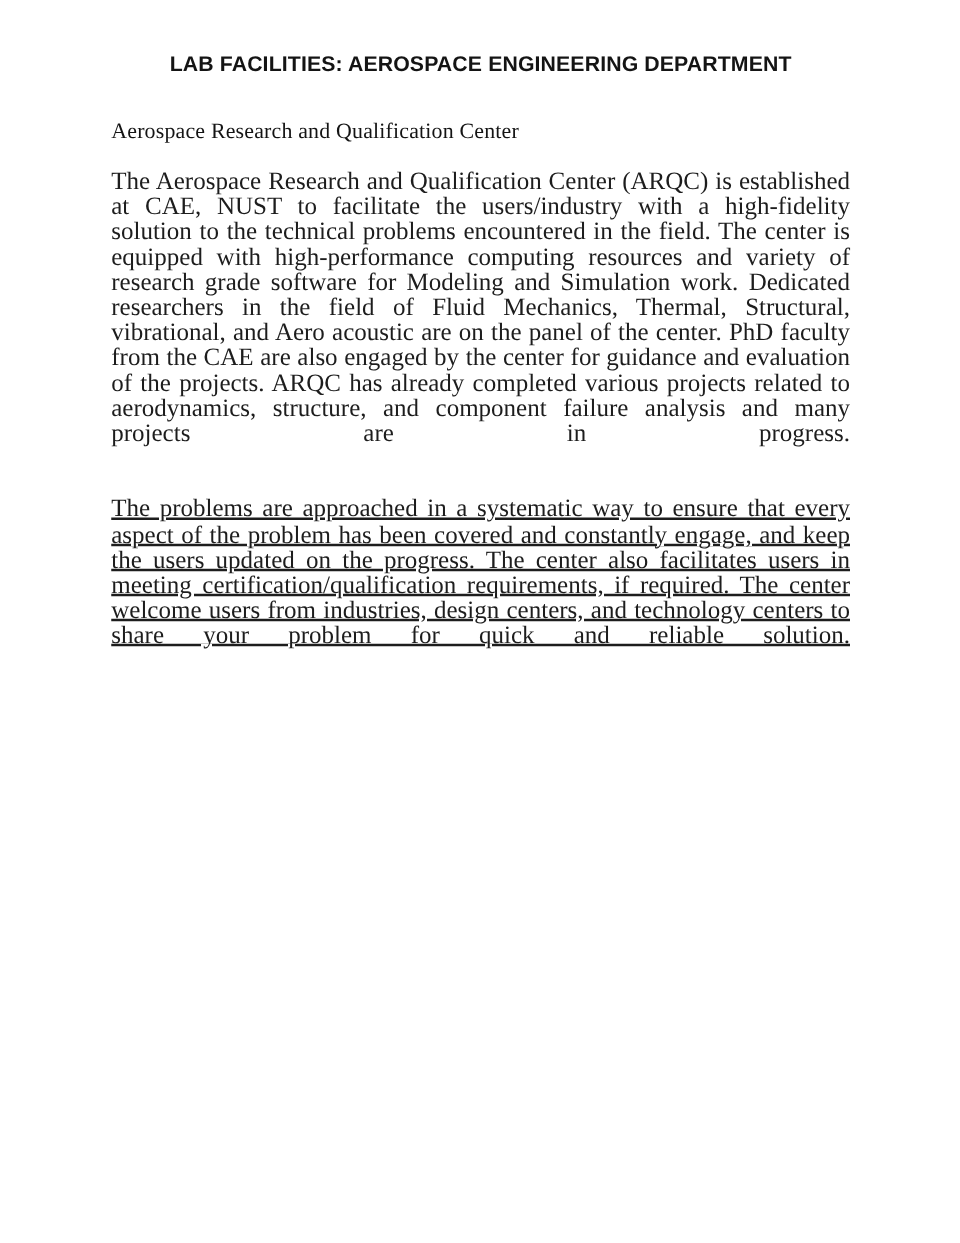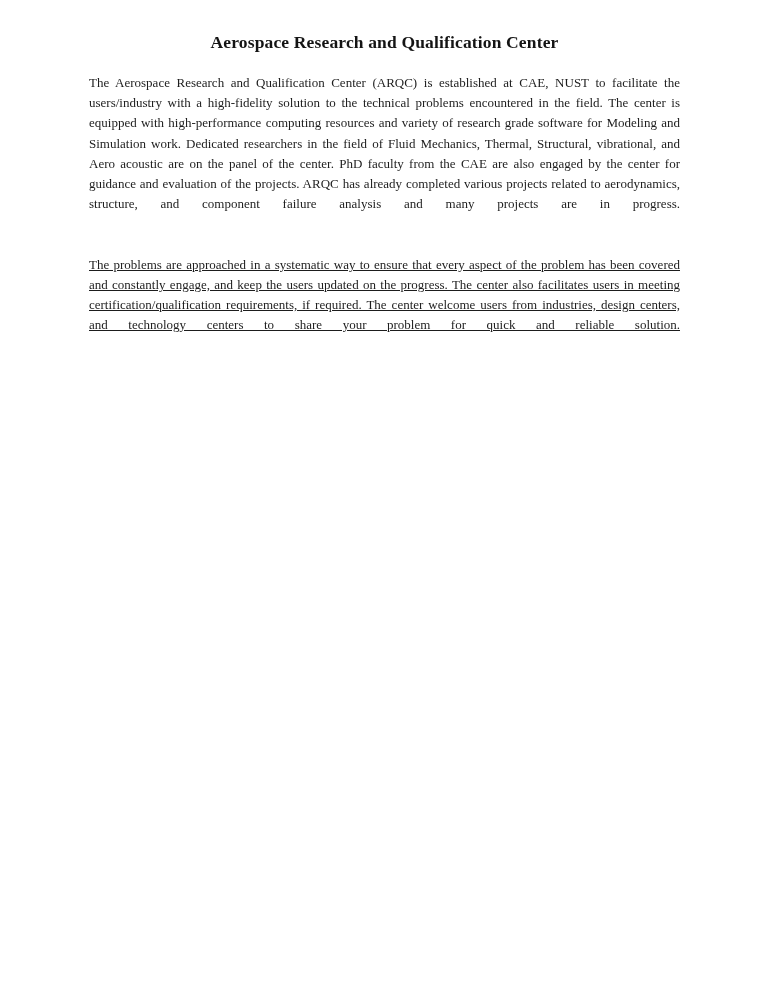--- a/index.html
+++ b/index.html
@@ -39,37 +39,37 @@
     letter-spacing: 0.1px;
     text-align: center;
     color: #141414;
     margin: 0;
     padding-top: 42px;
     white-space: nowrap;
   }
 
   .doc-subtitle {
     font-family: "Liberation Serif", "DejaVu Serif", serif;
-    font-weight: bold;
+    font-weight: normal;
     font-size: 17.5px;
     line-height: 20px;
-    text-align: center;
+    text-align: left;
     color: #141414;
     margin: 0;
     padding-top: 32px;
     letter-spacing: 0.15px;
   }
 
   .body-block {
     padding-top: 21px;
   }
 
   p.para {
     margin: 0 0 20px 0;
-    font-size: 13px;
+    font-size: 20px;
     line-height: 20.2px;
     text-align: justify;
     text-justify: inter-word;
     color: #1d1d1d;
     hyphens: none;
   }
 
   p.para:last-child {
     margin-bottom: 0;
     text-decoration: underline;
@@ -81,20 +81,21 @@
     display: inline-block;
     width: 100%;
   }
 </style>
 </head>
 <body>
 
 <div class="page">
   <div class="content">
 
+    <h1 class="doc-title">LAB FACILITIES: AEROSPACE ENGINEERING DEPARTMENT</h1>
 
     <h2 class="doc-subtitle">Aerospace Research and Qualification Center</h2>
 
     <div class="body-block">
       <p class="para">The Aerospace Research and Qualification Center (ARQC) is established at CAE, NUST to facilitate the users/industry with a high-fidelity solution to the technical problems encountered in the field. The center is equipped with high-performance computing resources and variety of research grade software for Modeling and Simulation work. Dedicated researchers in the field of Fluid Mechanics, Thermal, Structural, vibrational, and Aero acoustic are on the panel of the center. PhD faculty from the CAE are also engaged by the center for guidance and evaluation of the projects. ARQC has already completed various projects related to aerodynamics, structure, and component failure analysis and many projects are in progress.</p>
       <p class="para">The problems are approached in a systematic way to ensure that every aspect of the problem has been covered and constantly engage, and keep the users updated on the progress. The center also facilitates users in meeting certification/qualification requirements, if required. The center welcome users from industries, design centers, and technology centers to share your problem for quick and reliable solution.</p>
     </div>
 
   </div>
 </div>

